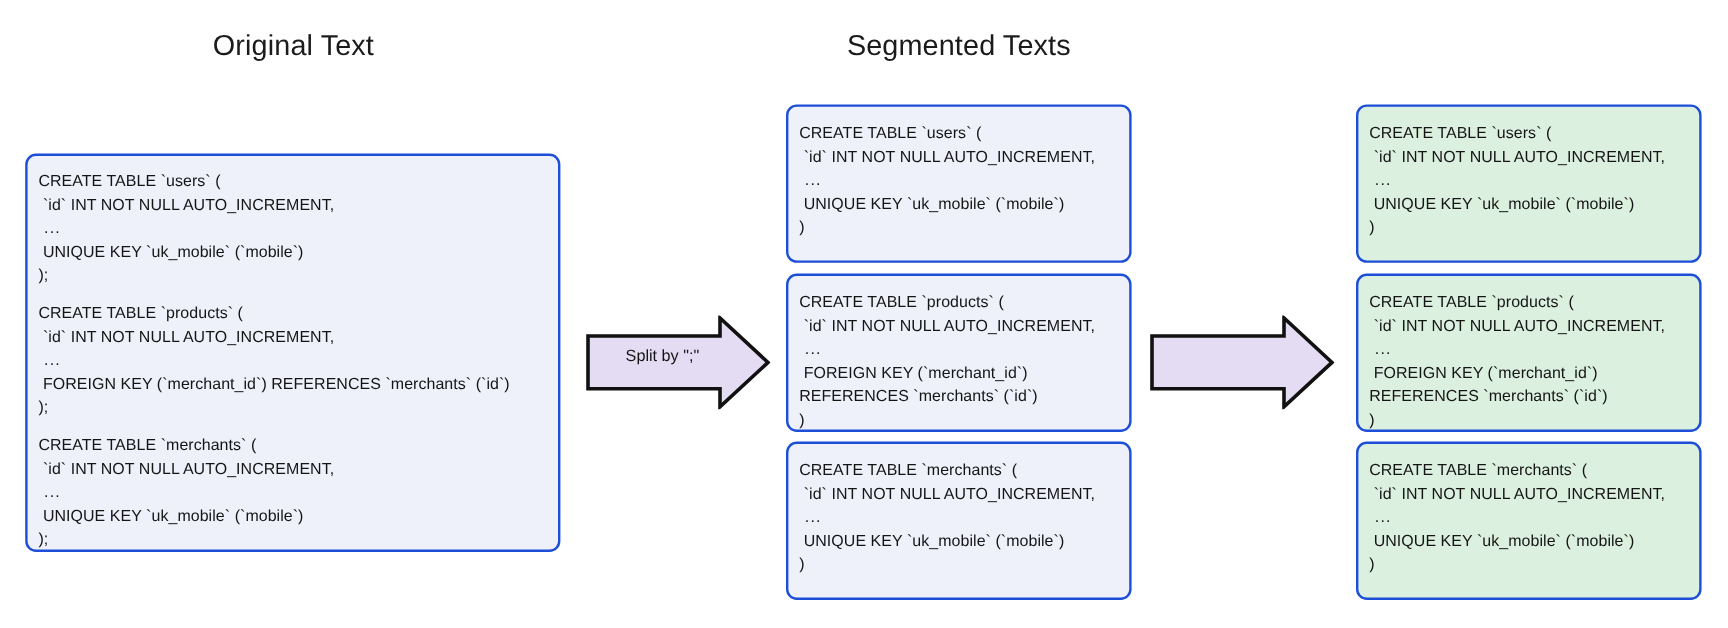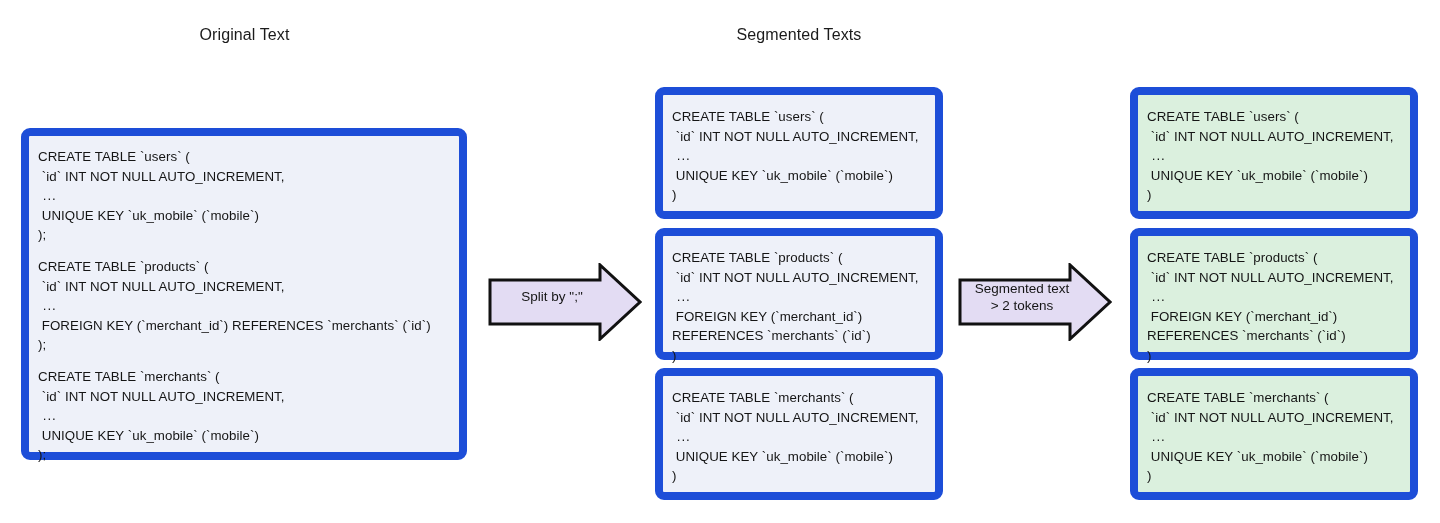--- a/index.html
+++ b/index.html
@@ -11,37 +11,37 @@
     width: 1440px;
     height: 523px;
     position: relative;
     font-family: "Liberation Sans", sans-serif;
     overflow: hidden;
   }
 
   
   .col-title {
     position: absolute;
-    font-size: 16px;
+    font-size: 24px;
     font-weight: 400;
     color: #1b1b1b;
     letter-spacing: 0.1px;
     text-align: center;
     white-space: nowrap;
     line-height: 1;
   }
   #title-original  { left: 22px;   top: 27px;  width: 445px; }
   #title-segmented { left: 655px;  top: 27px;  width: 288px; text-align: center; }
   #title-chunked   { left: 1130px; top: 40px;  width: 288px; margin-top: 48px; }
 
   
   .code-box {
     position: absolute;
     box-sizing: border-box;
-    border: 8px solid #1d4ed8;
+    border: 2px solid #1d4ed8;
     border-radius: 9px;
     padding: 12px 9px 10px 9px;
   }
   .code-box.blue  { background: #eef1f9; }
   .code-box.green { background: #dbf0de; }
 
   .code-line {
     font-family: "Liberation Sans", sans-serif;
     font-size: 13.3px;
     line-height: 19.6px;
@@ -157,22 +157,20 @@
   <div class="code-line"> `id` INT NOT NULL AUTO_INCREMENT,</div>
   <div class="code-line ellipsis"> ...</div>
   <div class="code-line"> UNIQUE KEY `uk_mobile` (`mobile`)</div>
   <div class="code-line">)</div>
 </div>
 
 <div class="arrow-wrap" id="arrow-2">
   <svg width="154" height="78" viewBox="0 0 154 78">
     <polygon points="2,17 112,17 112,2 152,39 112,76 112,61 2,61" fill="#e3dcf3" stroke="#111111" stroke-width="3" stroke-linejoin="miter"></polygon>
   </svg>
-  <div class="arrow-label">Segmented text
-&gt; 2 tokens</div>
 </div>
 
 <div class="code-box green" id="box-chunk-0">
   <div class="code-line">CREATE TABLE `users` (</div>
   <div class="code-line"> `id` INT NOT NULL AUTO_INCREMENT,</div>
   <div class="code-line ellipsis"> ...</div>
   <div class="code-line"> UNIQUE KEY `uk_mobile` (`mobile`)</div>
   <div class="code-line">)</div>
 </div>
 <div class="code-box green" id="box-chunk-1">

